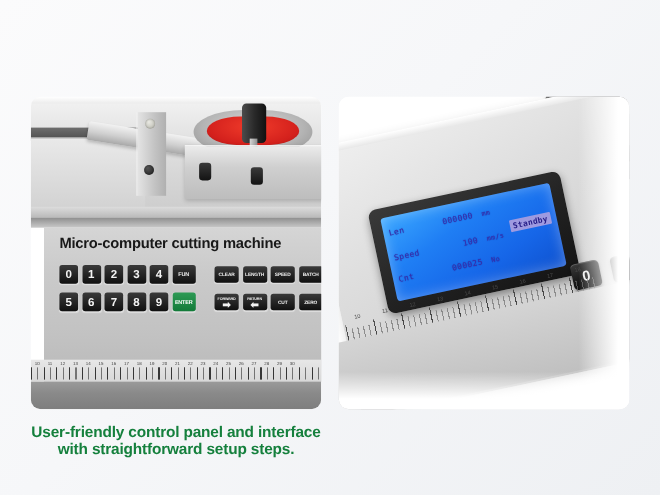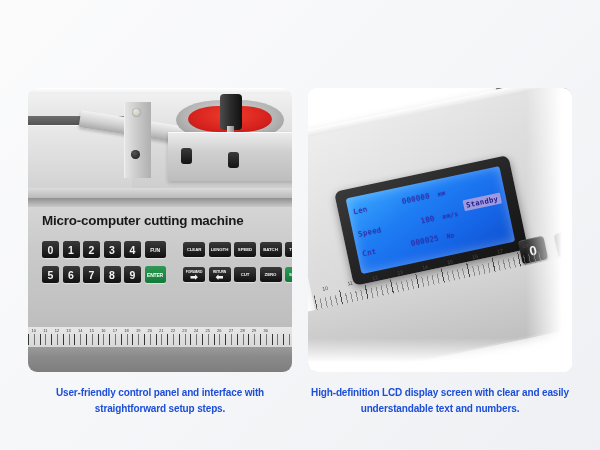--- a/index.html
+++ b/index.html
@@ -52,24 +52,24 @@
     position: relative;
     width: 264px;
     height: 284px;
     border-radius: 9px;
     overflow: hidden;
     background: #ffffff;
   }
   .caption {
     margin-top: 13px;
     text-align: center;
-    font-size: 10px;
+    font-size: 14px;
     line-height: 15.5px;
     font-weight: bold;
-    color: #1d4ed8;
+    color: #15803d;
     letter-spacing: -0.15px;
   }
 
   
   .lp-bg {
     position: absolute; inset: 0;
     background: #ffffff;
   }
   
   .lp-body {
@@ -155,21 +155,21 @@
   .lp-shelf {
     position: absolute; left: 0; top: 100px; width: 100%; height: 10px;
     background: linear-gradient(180deg,#dcdcdc,#b9b9b9);
   }
   .lp-shadow {
     position: absolute; left: 0; top: 110px; width: 100%; height: 9px;
     background: linear-gradient(180deg,#8f8f8f,#c9c9c9);
   }
   
   .lp-face {
-    position: absolute; left: 0; top: 119px; width: 100%; height: 140px;
+    position: absolute; left: 12px; top: 119px; width: 100%; height: 140px;
     background: linear-gradient(180deg,#d5d5d5 0%, #cacaca 30%, #c2c2c2 70%, #b9b9b9 100%);
   }
   .lp-title {
     position: absolute; left: 14px; top: 6px;
     font-size: 13.4px; font-weight: bold; color: #191919;
     letter-spacing: -0.2px; white-space: nowrap;
   }
   .keyrow {
     position: absolute; display: flex; align-items: center;
   }
@@ -544,17 +544,16 @@
           </div>
           <div class="rticks"></div>
           <div class="rticks2"></div>
         </div>
 
         <div class="rp-lowerbody"></div>
         <div class="rp-fade"></div>
         <div class="rp-fade-b"></div>
       </div>
 
-      <div class="caption">High-definition LCD display screen with clear and easily understandable text and numbers.</div>
     </div>
 
   </div>
 </div>
 
 </body></html>

